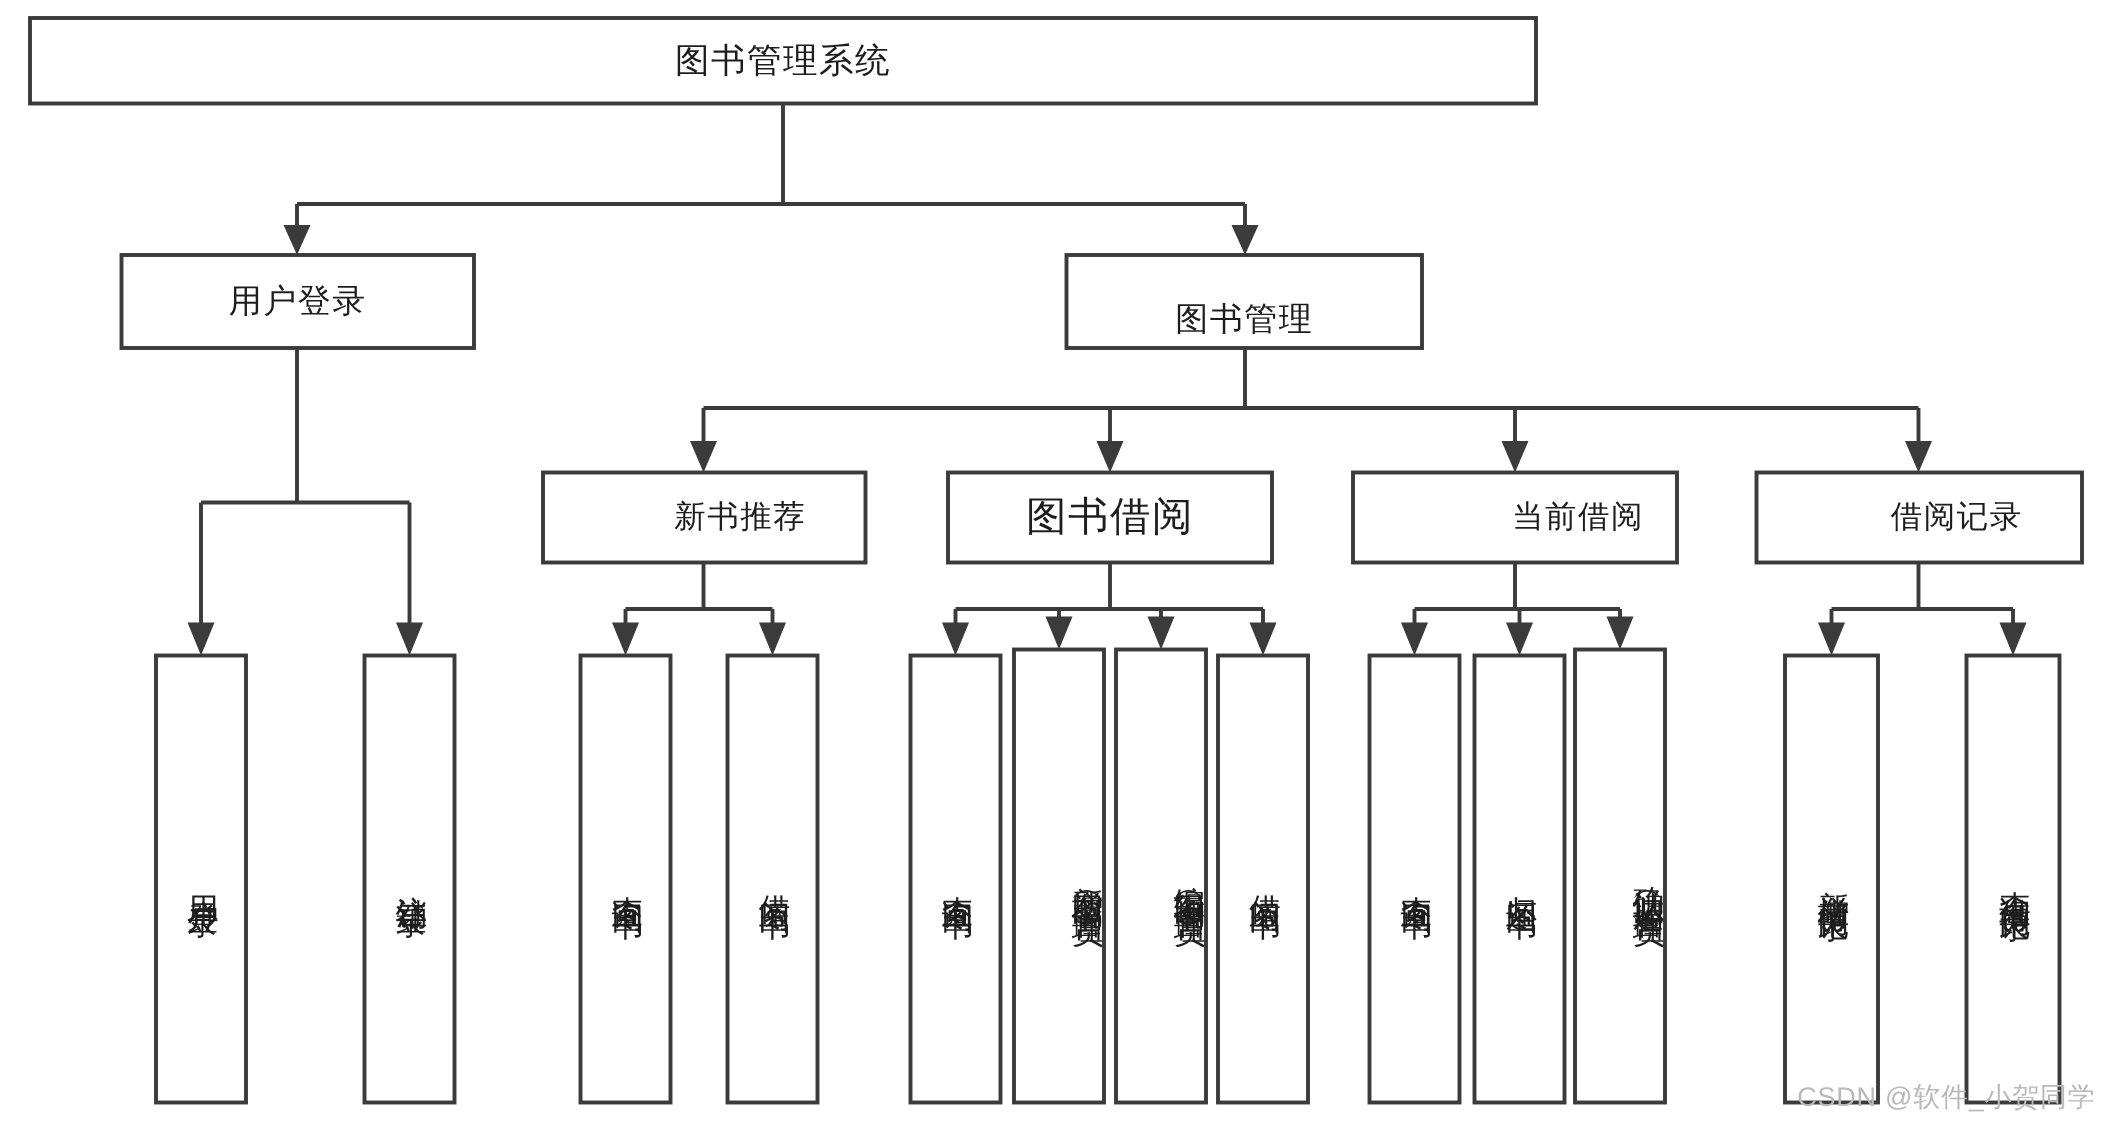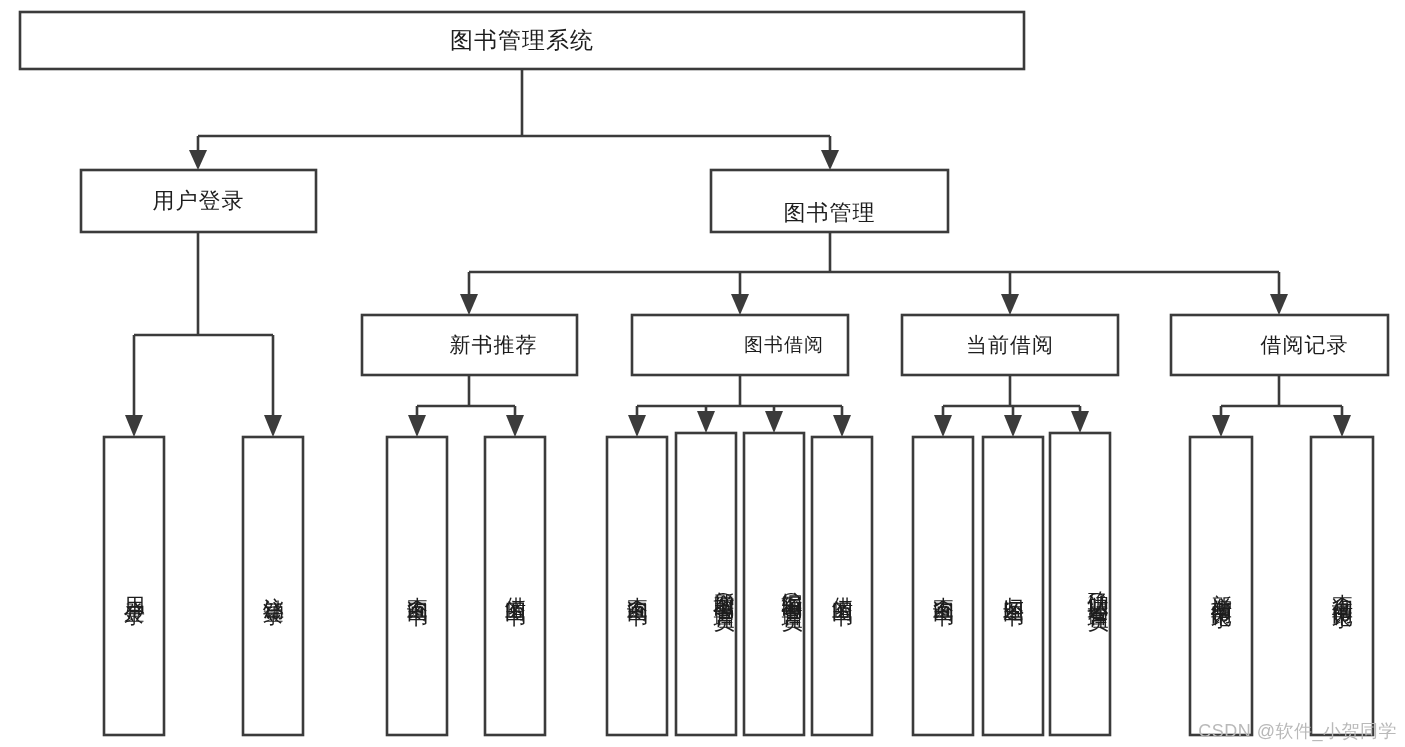--- a/index.html
+++ b/index.html
@@ -180,22 +180,22 @@
       <polygon class="arrow-head" points="1333,415 1351,415 1342,437"></polygon>
     </g>
   </svg>
 
   <div class="node-label horizontal" style="left:20px; top:12px; width:1004px; height:57px; font-size:23px;">图书管理系统</div>
 
   <div class="node-label horizontal" style="left:81px; top:170px; width:235px; height:62px; font-size:22px;">用户登录</div>
   <div class="node-label horizontal" style="left:711px; top:170px; width:237px; height:62px; font-size:22px;margin-top:12px;">图书管理</div>
 
   <div class="node-label horizontal" style="left:362px; top:315px; width:215px; height:60px; font-size:21px;margin-left:24px;">新书推荐</div>
-  <div class="node-label horizontal" style="left:632px; top:315px; width:216px; height:60px; font-size:19px;margin-left:44px;">图书借阅</div>
-  <div class="node-label horizontal" style="left:902px; top:315px; width:216px; height:60px; font-size:21px;">当前借阅</div>
+  <div class="node-label horizontal" style="left:632px; top:315px; width:216px; height:60px; font-size:27px;">图书借阅</div>
+  <div class="node-label horizontal" style="left:902px; top:315px; width:216px; height:60px; font-size:21px;padding-left:42px;">当前借阅</div>
   <div class="node-label horizontal" style="left:1171px; top:315px; width:217px; height:60px; font-size:21px;padding-left:25px;">借阅记录</div>
 
   <div class="node-label vertical" style="left:104px; top:437px; width:60px; height:298px;">用户登录</div>
   <div class="node-label vertical" style="left:243px; top:437px; width:60px; height:298px;">注销登录</div>
 
   <div class="node-label vertical" style="left:387px; top:437px; width:60px; height:298px;">查询图书</div>
   <div class="node-label vertical" style="left:485px; top:437px; width:60px; height:298px;">借阅图书</div>
 
   <div class="node-label vertical" style="left:607px; top:437px; width:60px; height:298px;">查询图书</div>
   <div class="node-label vertical" style="left:676px; top:433px; width:60px; height:302px; align-items:flex-start; padding-top:6px; box-sizing:border-box;">新增图书（管理员）</div>

